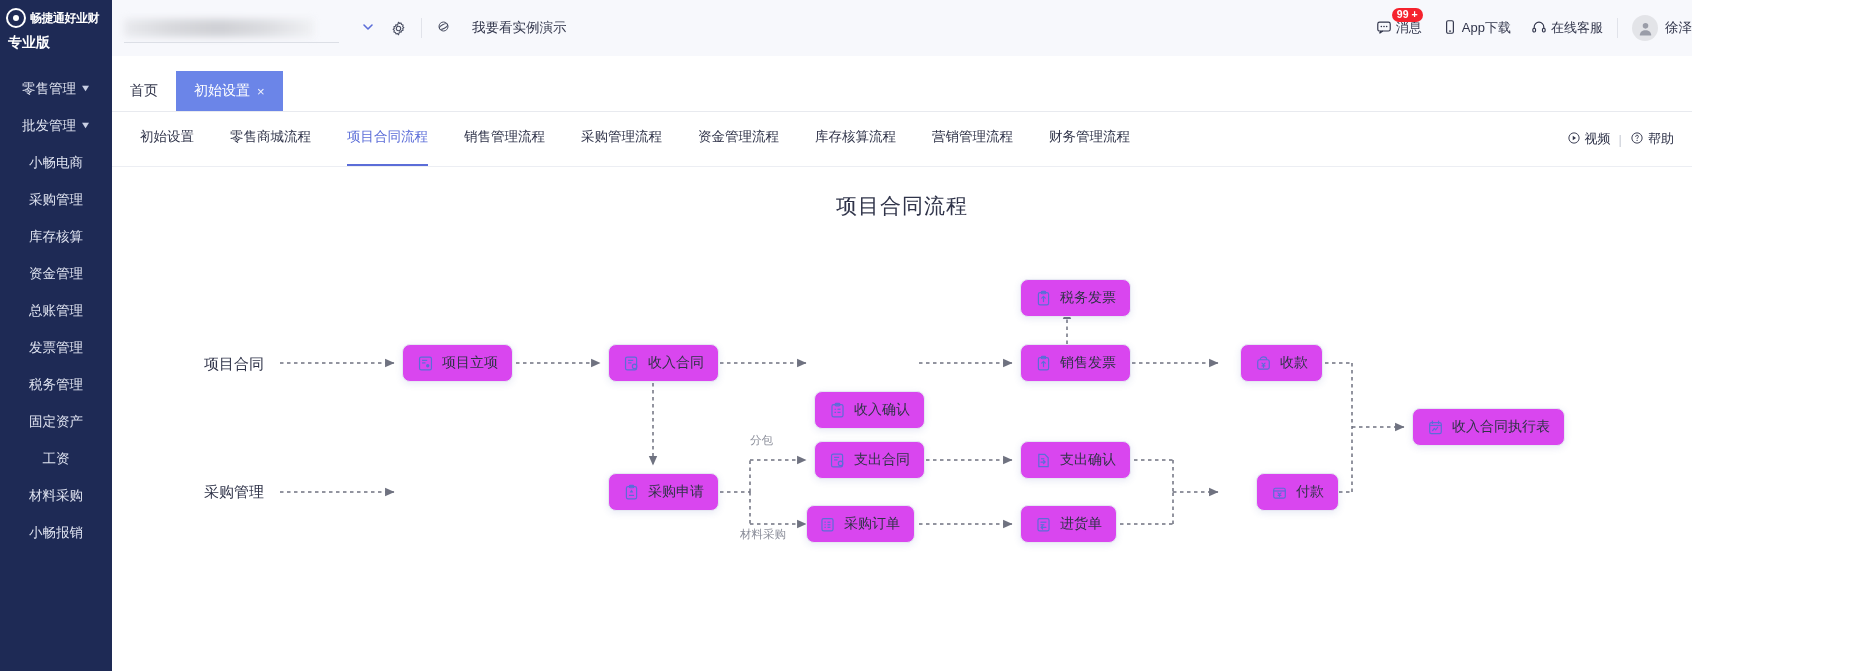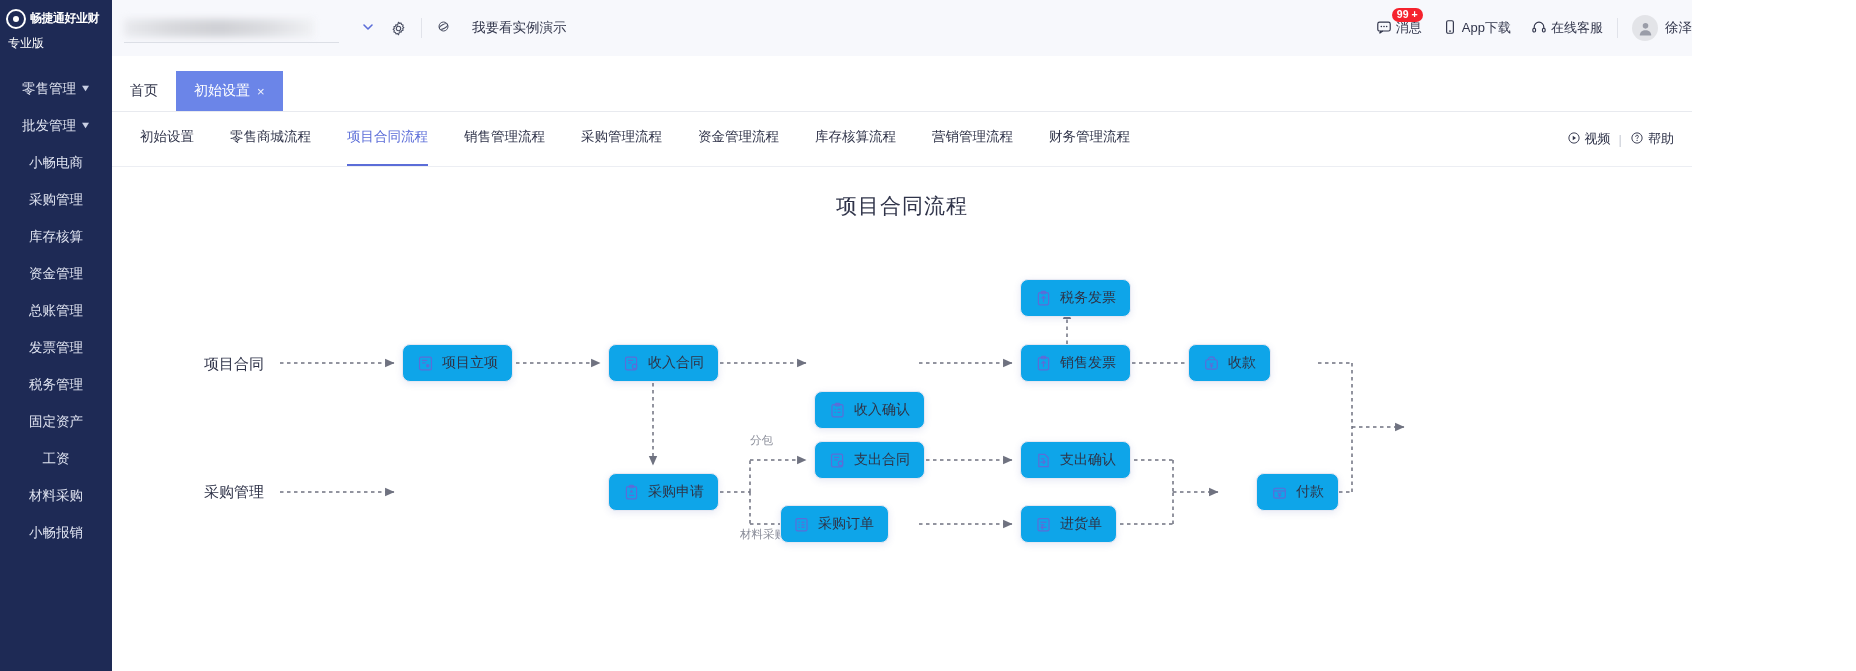--- a/index.html
+++ b/index.html
@@ -19,21 +19,21 @@
   .logo-line { display:flex; align-items:center; gap:4px; }
   .logo-mark {
     width:20px; height:20px; border-radius:50%;
     border:2px solid #fff; position:relative; flex:none;
   }
   .logo-mark::after {
     content:""; position:absolute; left:50%; top:50%; transform:translate(-50%,-50%);
     width:6px; height:6px; border-radius:50%; background:#fff;
   }
   .logo-text { font-size:12px; font-weight:bold; color:#fff; letter-spacing:-0.5px; white-space:nowrap; }
-  .logo-sub { font-size:12px; font-weight:normal; color:#fff; padding-left:2px; margin-top:6px; }
+  .logo-sub { font-size:14px; font-weight:bold; color:#fff; padding-left:2px; margin-top:6px; }
 
   .menu { margin-top:14px; }
   .menu-item {
     height:37px; display:flex; align-items:center; justify-content:center;
     font-size:13.5px; color:#dfe3f0; cursor:pointer; position:relative; gap:5px;
   }
   .caret { font-size:9px; color:#c9cfe4; line-height:1; transform:scaleX(1.3); }
 
   
   .topbar {
@@ -97,21 +97,21 @@
 
   
   .canvas { position:absolute; left:112px; top:167px; right:0; bottom:0; background:#fff; overflow:hidden; }
   .flow-title {
     position:absolute; left:0; right:0; top:25px; text-align:center;
     font-size:21px; color:#30344a; letter-spacing:1px;
   }
   #flow-svg { position:absolute; left:0; top:0; width:1744px; height:504px; }
 
   .node {
-    position:absolute; height:38px; background:#0ea5e9;
+    position:absolute; height:38px; background:#d946ef;
     border:1px solid #e6e8f2; border-radius:8px;
     box-shadow:0 2px 7px rgba(80,95,180,.13);
     display:flex; align-items:center; gap:8px; padding:0 14px;
     font-size:14px; color:#2f3346; white-space:nowrap; cursor:pointer;
   }
   .node .nicon { width:17px; height:17px; flex:none; color:#5b6dd8; display:flex; }
   .node .nicon svg { width:17px; height:17px; }
 
   .row-label {
     position:absolute; font-size:15px; color:#30344a; white-space:nowrap;
@@ -415,21 +415,21 @@
       <span class="nicon">
         <svg viewBox="0 0 20 20" fill="none" stroke="#5b6dd8" stroke-width="1.4">
           <rect x="4" y="3" width="12" height="14.5" rx="2"></rect>
           <rect x="7.5" y="1.6" width="5" height="2.8" rx="1"></rect>
           <path d="M10 13.6V7.6M7.9 9.6L10 7.4l2.1 2.2" stroke-linecap="round" stroke-linejoin="round"></path>
         </svg>
       </span>
       <span>销售发票</span>
     </div>
 
-    <div class="node" style="left:1076px; top:177px;">
+    <div class="node" style="left:1128px; top:177px;">
       <span class="nicon">
         <svg viewBox="0 0 20 20" fill="none" stroke="#5b6dd8" stroke-width="1.4">
           <rect x="3.2" y="5.6" width="13.6" height="11" rx="2.2"></rect>
           <path d="M6.2 5.6c0-2 1.7-3.4 3.8-3.4s3.8 1.4 3.8 3.4"></path>
           <path d="M8.2 9.6L10 11.4l1.8-1.8M10 11.4v3.1M8.3 12.8h3.4" stroke-linecap="round"></path>
         </svg>
       </span>
       <span>收款</span>
     </div>
 
@@ -472,21 +472,21 @@
       <span class="nicon">
         <svg viewBox="0 0 20 20" fill="none" stroke="#5b6dd8" stroke-width="1.4">
           <path d="M4.5 2.8h7l4 4v10.4h-11z"></path>
           <line x1="7" y1="8" x2="11" y2="8"></line>
           <path d="M7 11.8h5M10 9.9l2 1.9-2 1.9" stroke-linecap="round" stroke-linejoin="round"></path>
         </svg>
       </span>
       <span>支出确认</span>
     </div>
 
-    <div class="node" style="left:668px; top:338px;padding-left:12px;">
+    <div class="node" style="left:694px; top:338px;padding-left:12px;">
       <span class="nicon">
         <svg viewBox="0 0 20 20" fill="none" stroke="#5b6dd8" stroke-width="1.4">
           <rect x="3.5" y="3" width="13" height="14.5" rx="2"></rect>
           <line x1="6.4" y1="7.3" x2="8" y2="7.3"></line>
             <line x1="10" y1="7.3" x2="13.4" y2="7.3"></line>
           <line x1="6.4" y1="10.3" x2="8" y2="10.3"></line>
             <line x1="10" y1="10.3" x2="13.4" y2="10.3"></line>
           <line x1="6.4" y1="13.3" x2="8" y2="13.3"></line>
             <line x1="10" y1="13.3" x2="13.4" y2="13.3"></line>
         </svg>
@@ -510,15 +510,27 @@
       <span class="nicon">
         <svg viewBox="0 0 20 20" fill="none" stroke="#5b6dd8" stroke-width="1.4">
           <rect x="3.2" y="5" width="13.6" height="11.6" rx="2"></rect>
           <line x1="3.2" y1="8.2" x2="16.8" y2="8.2"></line>
           <path d="M8.2 10.4L10 12.2l1.8-1.8M10 12.2v2.8M8.4 13.4h3.2" stroke-linecap="round"></path>
         </svg>
       </span>
       <span>付款</span>
     </div>
 
+    <div class="node" style="left:1300px; top:241px;">
+      <span class="nicon">
+        <svg viewBox="0 0 20 20" fill="none" stroke="#5b6dd8" stroke-width="1.4">
+          <rect x="3.2" y="4.2" width="13.6" height="13" rx="2"></rect>
+          <line x1="3.2" y1="7.6" x2="16.8" y2="7.6"></line>
+          <line x1="6.4" y1="2.4" x2="6.4" y2="5.2" stroke-linecap="round"></line>
+          <line x1="13.6" y1="2.4" x2="13.6" y2="5.2" stroke-linecap="round"></line>
+          <path d="M6.6 13.6l2-2.6 1.6 1.8 2.4-3.1" stroke-linecap="round" stroke-linejoin="round"></path>
+        </svg>
+      </span>
+      <span>收入合同执行表</span>
+    </div>
 
   </div>
 </div>
 
 </body></html>

